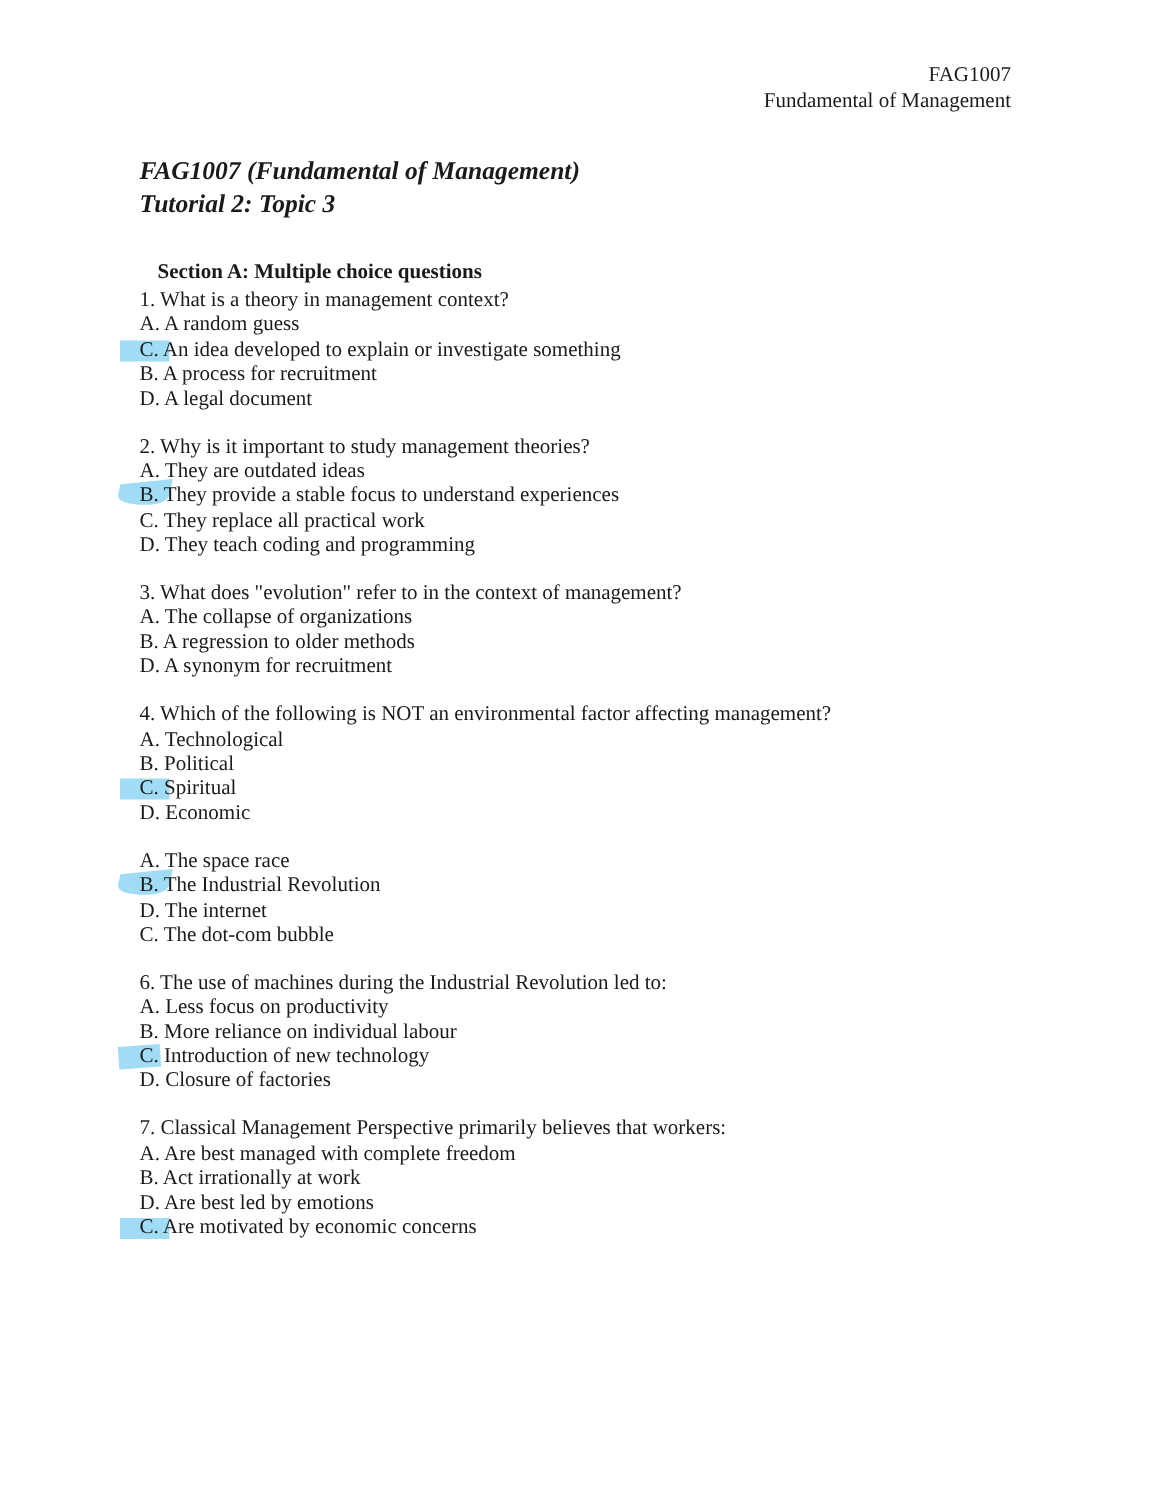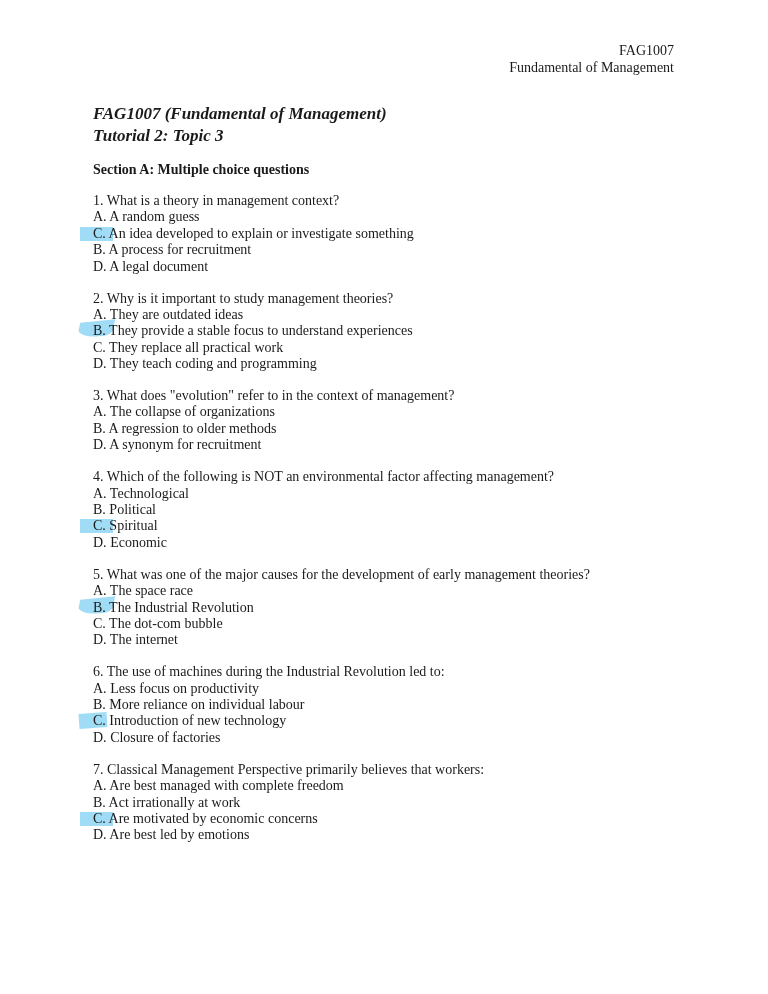--- a/index.html
+++ b/index.html
@@ -42,21 +42,21 @@
       line-height: 20px;
       margin: 0;
     }
     .section-heading {
       position: absolute;
       left: 93px;
       top: 161px;
       font-size: 14px;
       font-weight: bold;
       line-height: 17px;
-      margin: 0;
+      margin: 12px;
     }
     .questions {
       position: absolute;
       left: 93px;
       top: 193px;
       width: 620px;
     }
     .question {
       margin: 0 0 15.5px 0;
       font-size: 14px;
@@ -141,36 +141,35 @@
 
   <div class="question">
     <div class="q-stem">4. Which of the following is NOT an environmental factor affecting management?</div>
     <div class="q-option"><span class="letter">A.</span><span class="opt-text"> Technological</span></div>
     <div class="q-option"><span class="letter">B.</span><span class="opt-text"> Political</span></div>
     <div class="q-option"><span class="hl hl-rect"></span><span class="letter">C.</span><span class="opt-text"> Spiritual</span></div>
     <div class="q-option"><span class="letter">D.</span><span class="opt-text"> Economic</span></div>
   </div>
 
   <div class="question">
-    <div class="q-stem">5. What was one of the major causes for the development of early management theories?</div>
     <div class="q-option"><span class="letter">A.</span><span class="opt-text"> The space race</span></div>
     <div class="q-option"><span class="hl hl-swoosh"></span><span class="letter">B.</span><span class="opt-text"> The Industrial Revolution</span></div>
+    <div class="q-option"><span class="letter">D.</span><span class="opt-text"> The internet</span></div>
     <div class="q-option"><span class="letter">C.</span><span class="opt-text"> The dot-com bubble</span></div>
-    <div class="q-option"><span class="letter">D.</span><span class="opt-text"> The internet</span></div>
   </div>
 
   <div class="question">
     <div class="q-stem">6. The use of machines during the Industrial Revolution led to:</div>
     <div class="q-option"><span class="letter">A.</span><span class="opt-text"> Less focus on productivity</span></div>
     <div class="q-option"><span class="letter">B.</span><span class="opt-text"> More reliance on individual labour</span></div>
     <div class="q-option"><span class="hl hl-tilt"></span><span class="letter">C.</span><span class="opt-text"> Introduction of new technology</span></div>
     <div class="q-option"><span class="letter">D.</span><span class="opt-text"> Closure of factories</span></div>
   </div>
 
   <div class="question">
     <div class="q-stem">7. Classical Management Perspective primarily believes that workers:</div>
     <div class="q-option"><span class="letter">A.</span><span class="opt-text"> Are best managed with complete freedom</span></div>
     <div class="q-option"><span class="letter">B.</span><span class="opt-text"> Act irrationally at work</span></div>
+    <div class="q-option"><span class="letter">D.</span><span class="opt-text"> Are best led by emotions</span></div>
     <div class="q-option"><span class="hl hl-rect"></span><span class="letter">C.</span><span class="opt-text"> Are motivated by economic concerns</span></div>
-    <div class="q-option"><span class="letter">D.</span><span class="opt-text"> Are best led by emotions</span></div>
   </div>
 
 </div>
 
 </body></html>

